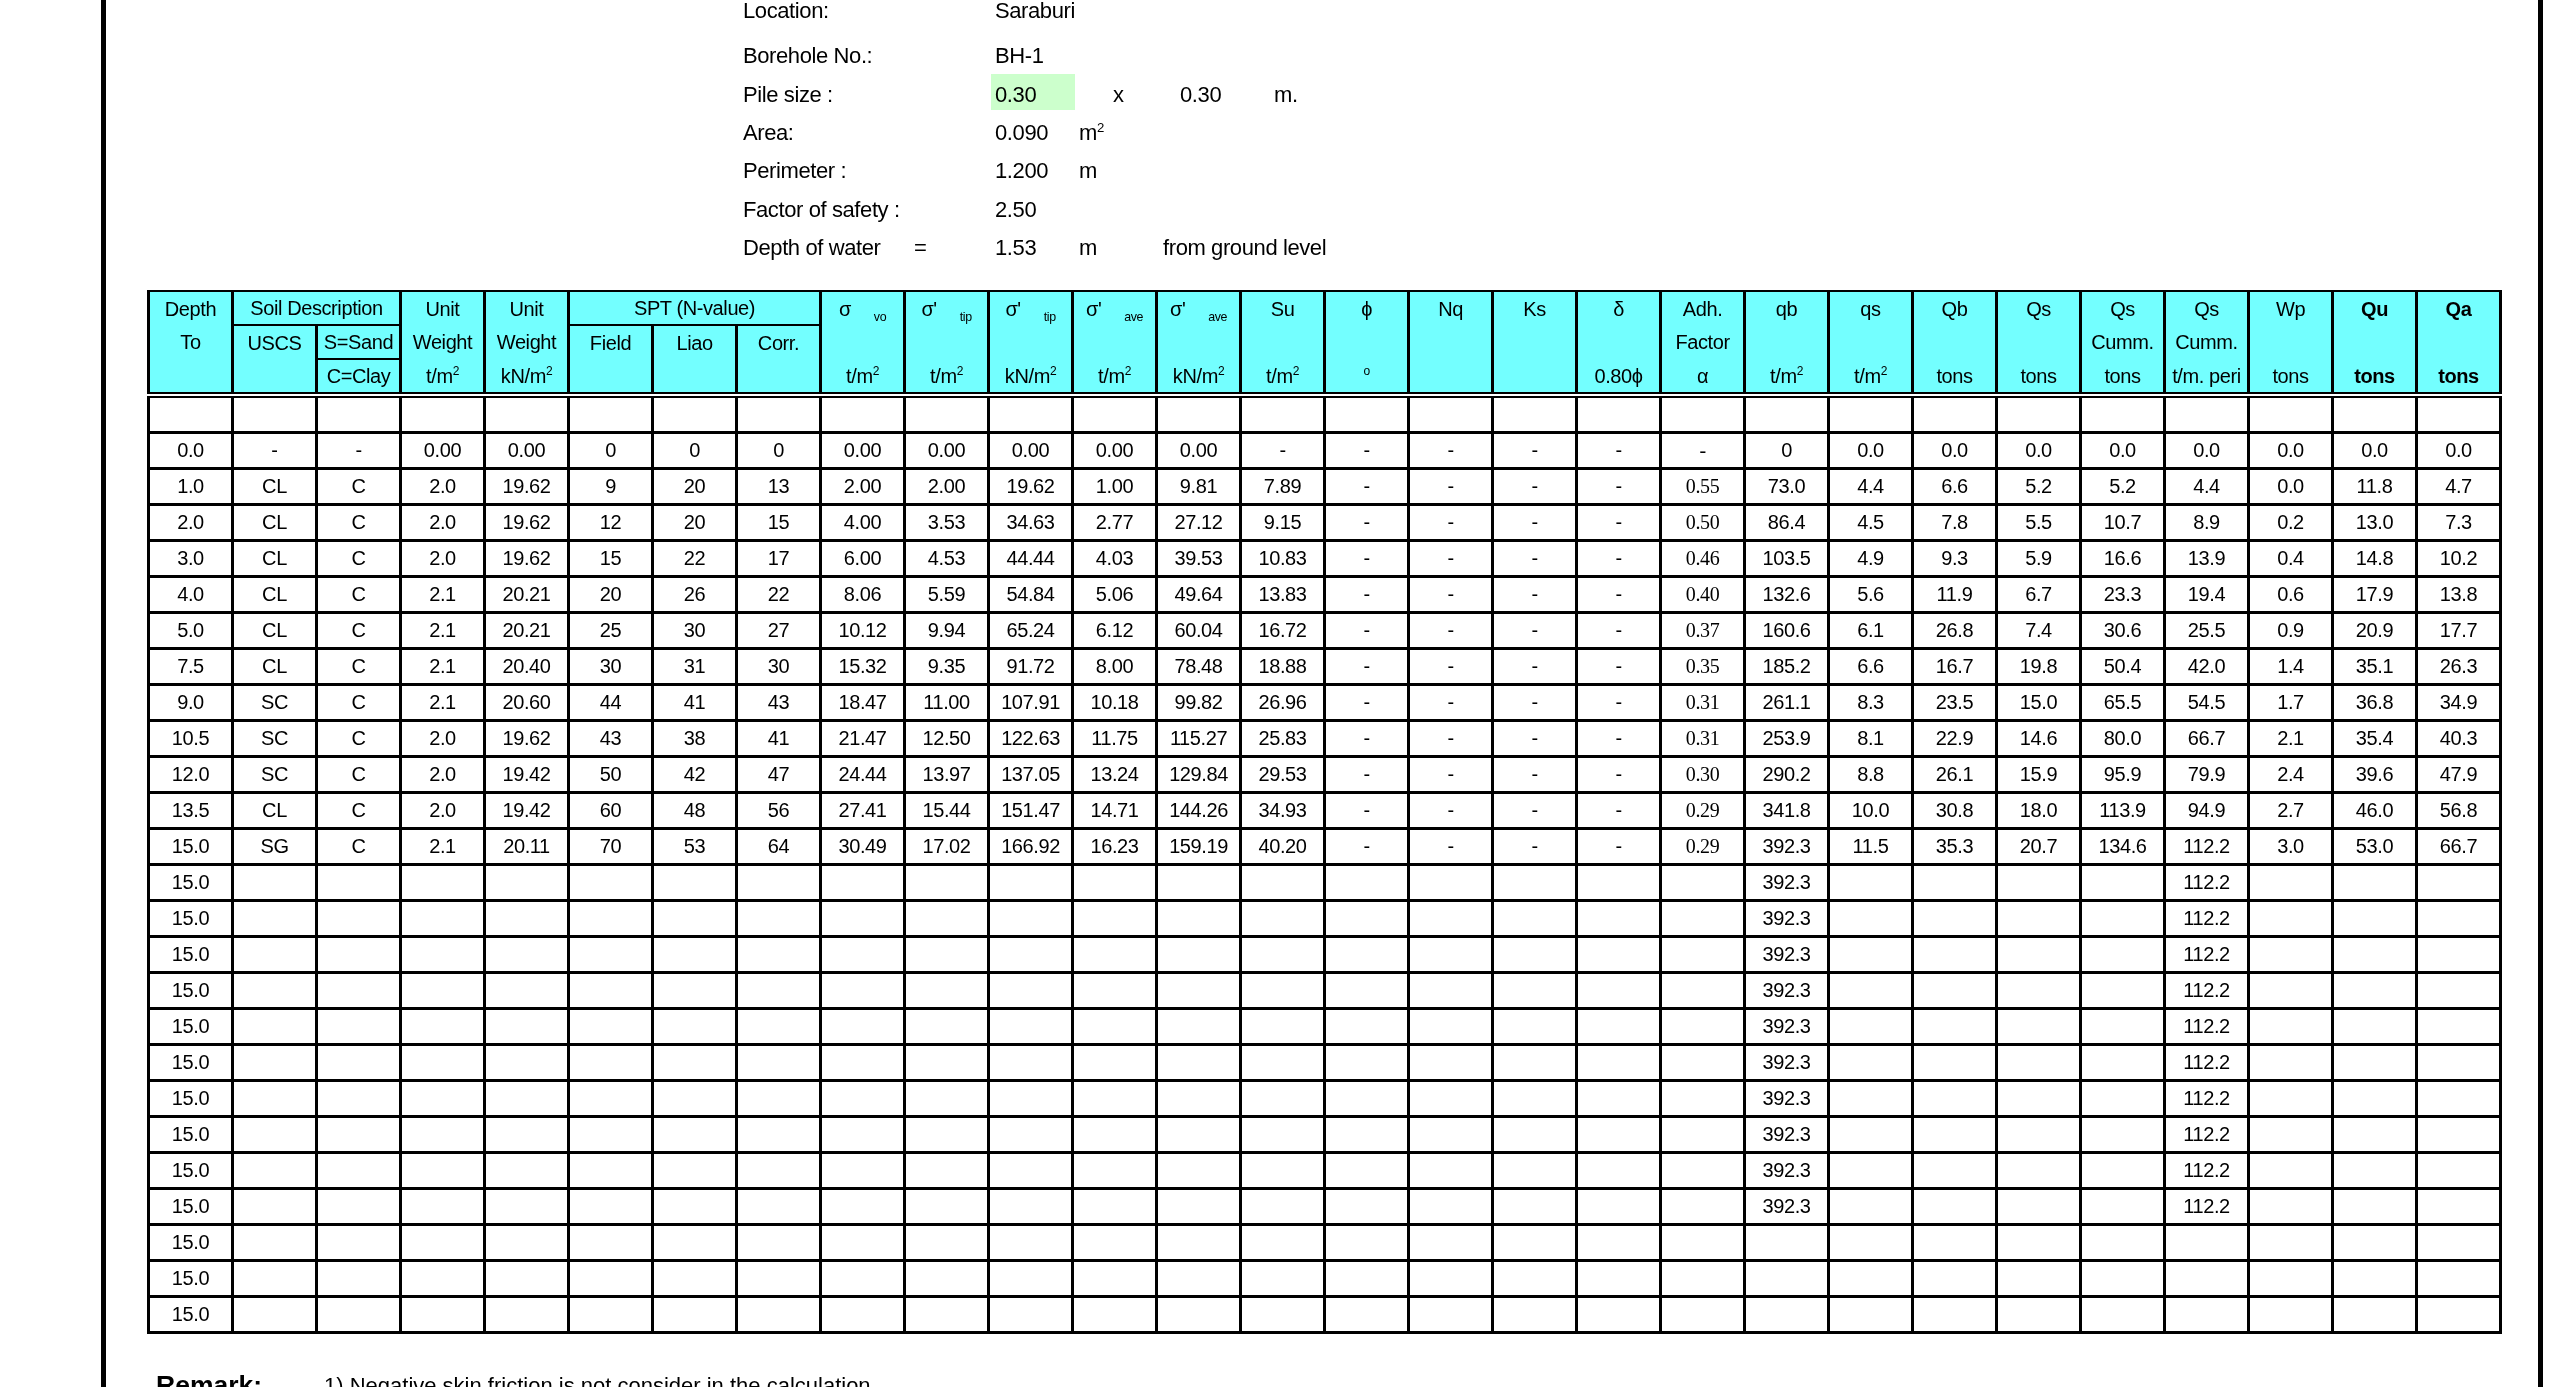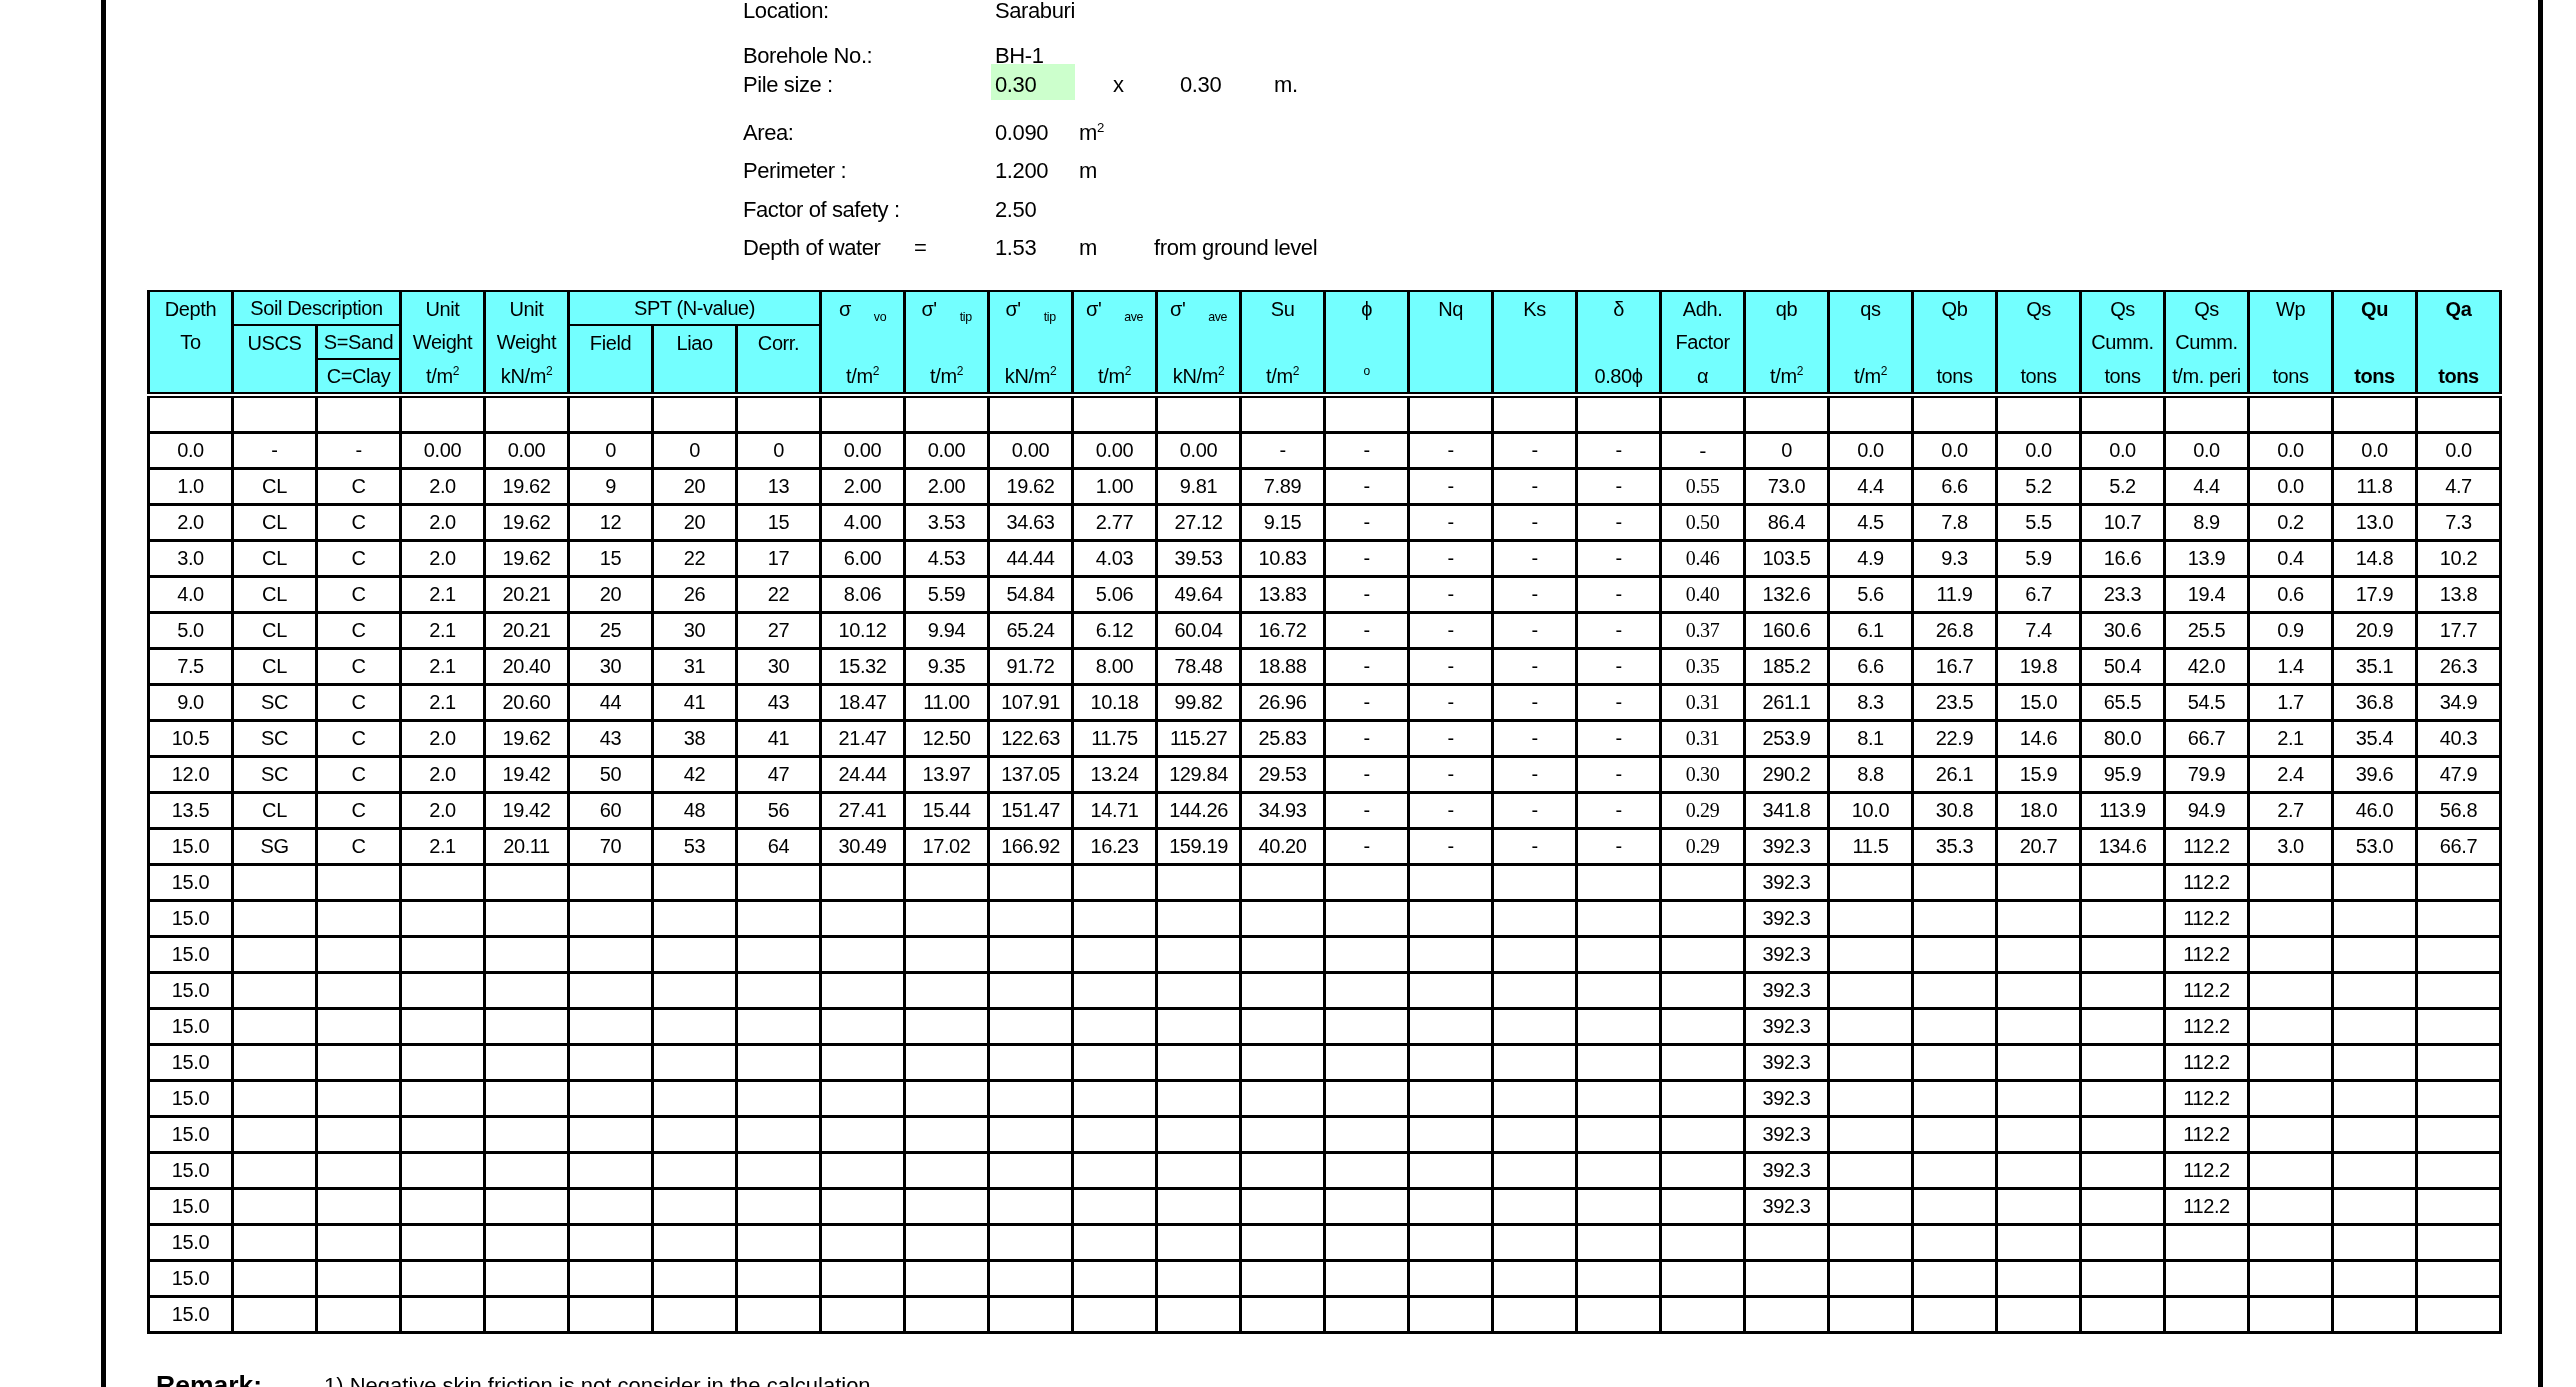--- a/index.html
+++ b/index.html
@@ -43,21 +43,21 @@
 
 <div class="info">
   <div class="info-row" style="top:-4.7px;">
     <span class="info-label">Location:</span>
     <span class="info-value">Saraburi</span>
   </div>
   <div class="info-row" style="top:40px;">
     <span class="info-label">Borehole No.:</span>
     <span class="info-value">BH-1</span>
   </div>
-  <div class="info-row" style="top:69px; width:625px;">
+  <div class="info-row" style="top:79px; width:625px;">
     <span class="info-label">Pile size :</span>
     <span class="green-cell"></span>
     <span class="info-value">0.30</span>
     <span class="info-unit" style="left:370px;">x</span>
     <span class="info-unit" style="left:437px;">0.30</span>
     <span class="info-unit" style="left:531px;">m.</span>
   </div>
   <div class="info-row" style="top:117px;">
     <span class="info-label">Area:</span>
     <span class="info-value">0.090</span>
@@ -70,21 +70,21 @@
   </div>
   <div class="info-row" style="top:194px;">
     <span class="info-label">Factor of safety :</span>
     <span class="info-value">2.50</span>
   </div>
   <div class="info-row" style="top:232px; width:625px;">
     <span class="info-label">Depth of water</span>
     <span class="info-unit" style="left:171px;">=</span>
     <span class="info-value">1.53</span>
     <span class="info-unit" style="left:336px;">m</span>
-    <span class="info-unit" style="left:411px;">from ground level</span>
+    <span class="info-unit" style="left:420px;">from ground level</span>
   </div>
 </div>
 
 <table class="grid">
   <colgroup>
     <col>
       <col>
       <col>
       <col>
       <col>

